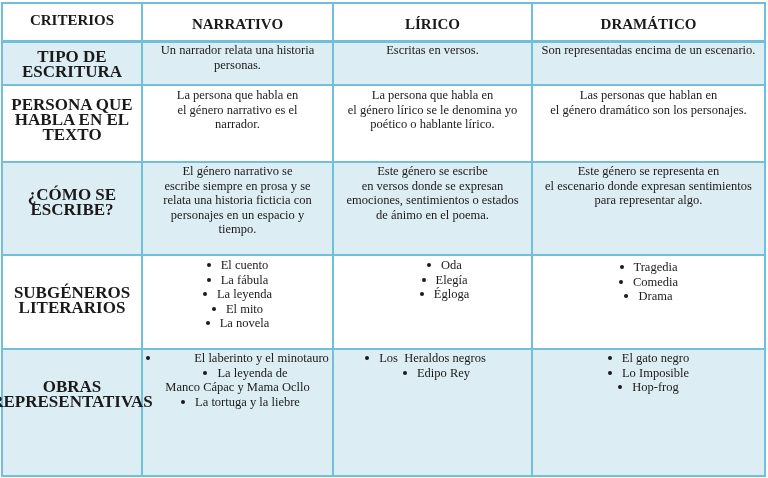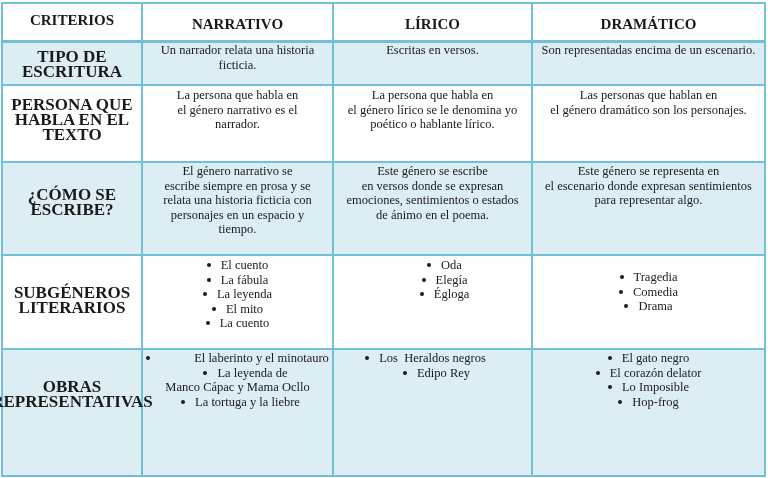--- a/index.html
+++ b/index.html
@@ -101,21 +101,21 @@
   <div class="row white" style="top:0; height:36px;">
     <div class="cell c0 hdr">CRITERIOS</div>
     <div class="cell c1 hdr">NARRATIVO</div>
     <div class="cell c2 hdr">LÍRICO</div>
     <div class="cell c3 hdr">DRAMÁTICO</div>
   </div>
 
   <div class="row shaded after-header" style="top:36px; height:44px;">
     <div class="cell c0 crit txt">TIPO DE ESCRITURA</div>
     <div class="cell c1 txt" style="padding-top:0;">Un narrador relata una historia
-ficticia.</div>
+personas.</div>
     <div class="cell c2 txt" style="padding-top:0;">Escritas en versos.</div>
     <div class="cell c3 txt" style="padding-top:0;">Son representadas encima de un escenario.</div>
   </div>
 
   <div class="row white" style="top:80px; height:77px;">
     <div class="cell c0 crit txt" style="padding-bottom:10px;">PERSONA QUE
 HABLA EN EL TEXTO</div>
     <div class="cell c1 txt" style="padding-top:2px;">La persona que habla en
 el género narrativo es el
 narrador.</div>
@@ -144,31 +144,31 @@
 
   <div class="row white" style="top:250px; height:94px;">
     <div class="cell c0 crit txt" style="padding-bottom:6px;">SUBGÉNEROS
 LITERARIOS</div>
     <div class="cell c1" style="padding-top:2px;">
       <ul class="bl">
         <li><span class="dot"></span><span>El cuento</span></li>
         <li><span class="dot"></span><span>La fábula</span></li>
         <li><span class="dot"></span><span>La leyenda</span></li>
         <li><span class="dot"></span><span>El mito</span></li>
-        <li><span class="dot"></span><span>La cuento</span></li>
+        <li><span class="dot"></span><span>La novela</span></li>
       </ul>
     </div>
     <div class="cell c2" style="padding-top:2px;padding-left:24px;">
       <ul class="bl">
         <li><span class="dot"></span><span>Oda</span></li>
         <li><span class="dot"></span><span>Elegía</span></li>
         <li><span class="dot"></span><span>Égloga</span></li>
       </ul>
     </div>
-    <div class="cell c3" style="padding-top:14px;">
+    <div class="cell c3" style="padding-top:4px;">
       <ul class="bl">
         <li><span class="dot"></span><span>Tragedia</span></li>
         <li><span class="dot"></span><span>Comedia</span></li>
         <li><span class="dot"></span><span>Drama</span></li>
       </ul>
     </div>
   </div>
 
   <div class="row shaded" style="top:344px; height:127px;">
     <div class="cell c0 crit txt" style="padding-bottom:38px;">OBRAS
@@ -183,20 +183,19 @@
     </div>
     <div class="cell c2" style="padding-top:1px;">
       <ul class="bl">
         <li style="padding-right:14px;"><span class="dot"></span><span style="white-space:pre;">Los  Heraldos negros</span></li>
         <li style="padding-left:8px;"><span class="dot"></span><span>Edipo Rey</span></li>
       </ul>
     </div>
     <div class="cell c3" style="padding-top:1px;">
       <ul class="bl">
         <li><span class="dot"></span><span>El gato negro</span></li>
-        <li><span class="dot"></span><span>El corazón delator</span></li>
         <li><span class="dot"></span><span>Lo Imposible</span></li>
         <li><span class="dot"></span><span>Hop-frog</span></li>
       </ul>
     </div>
   </div>
 
 </div>
 
 </body></html>

